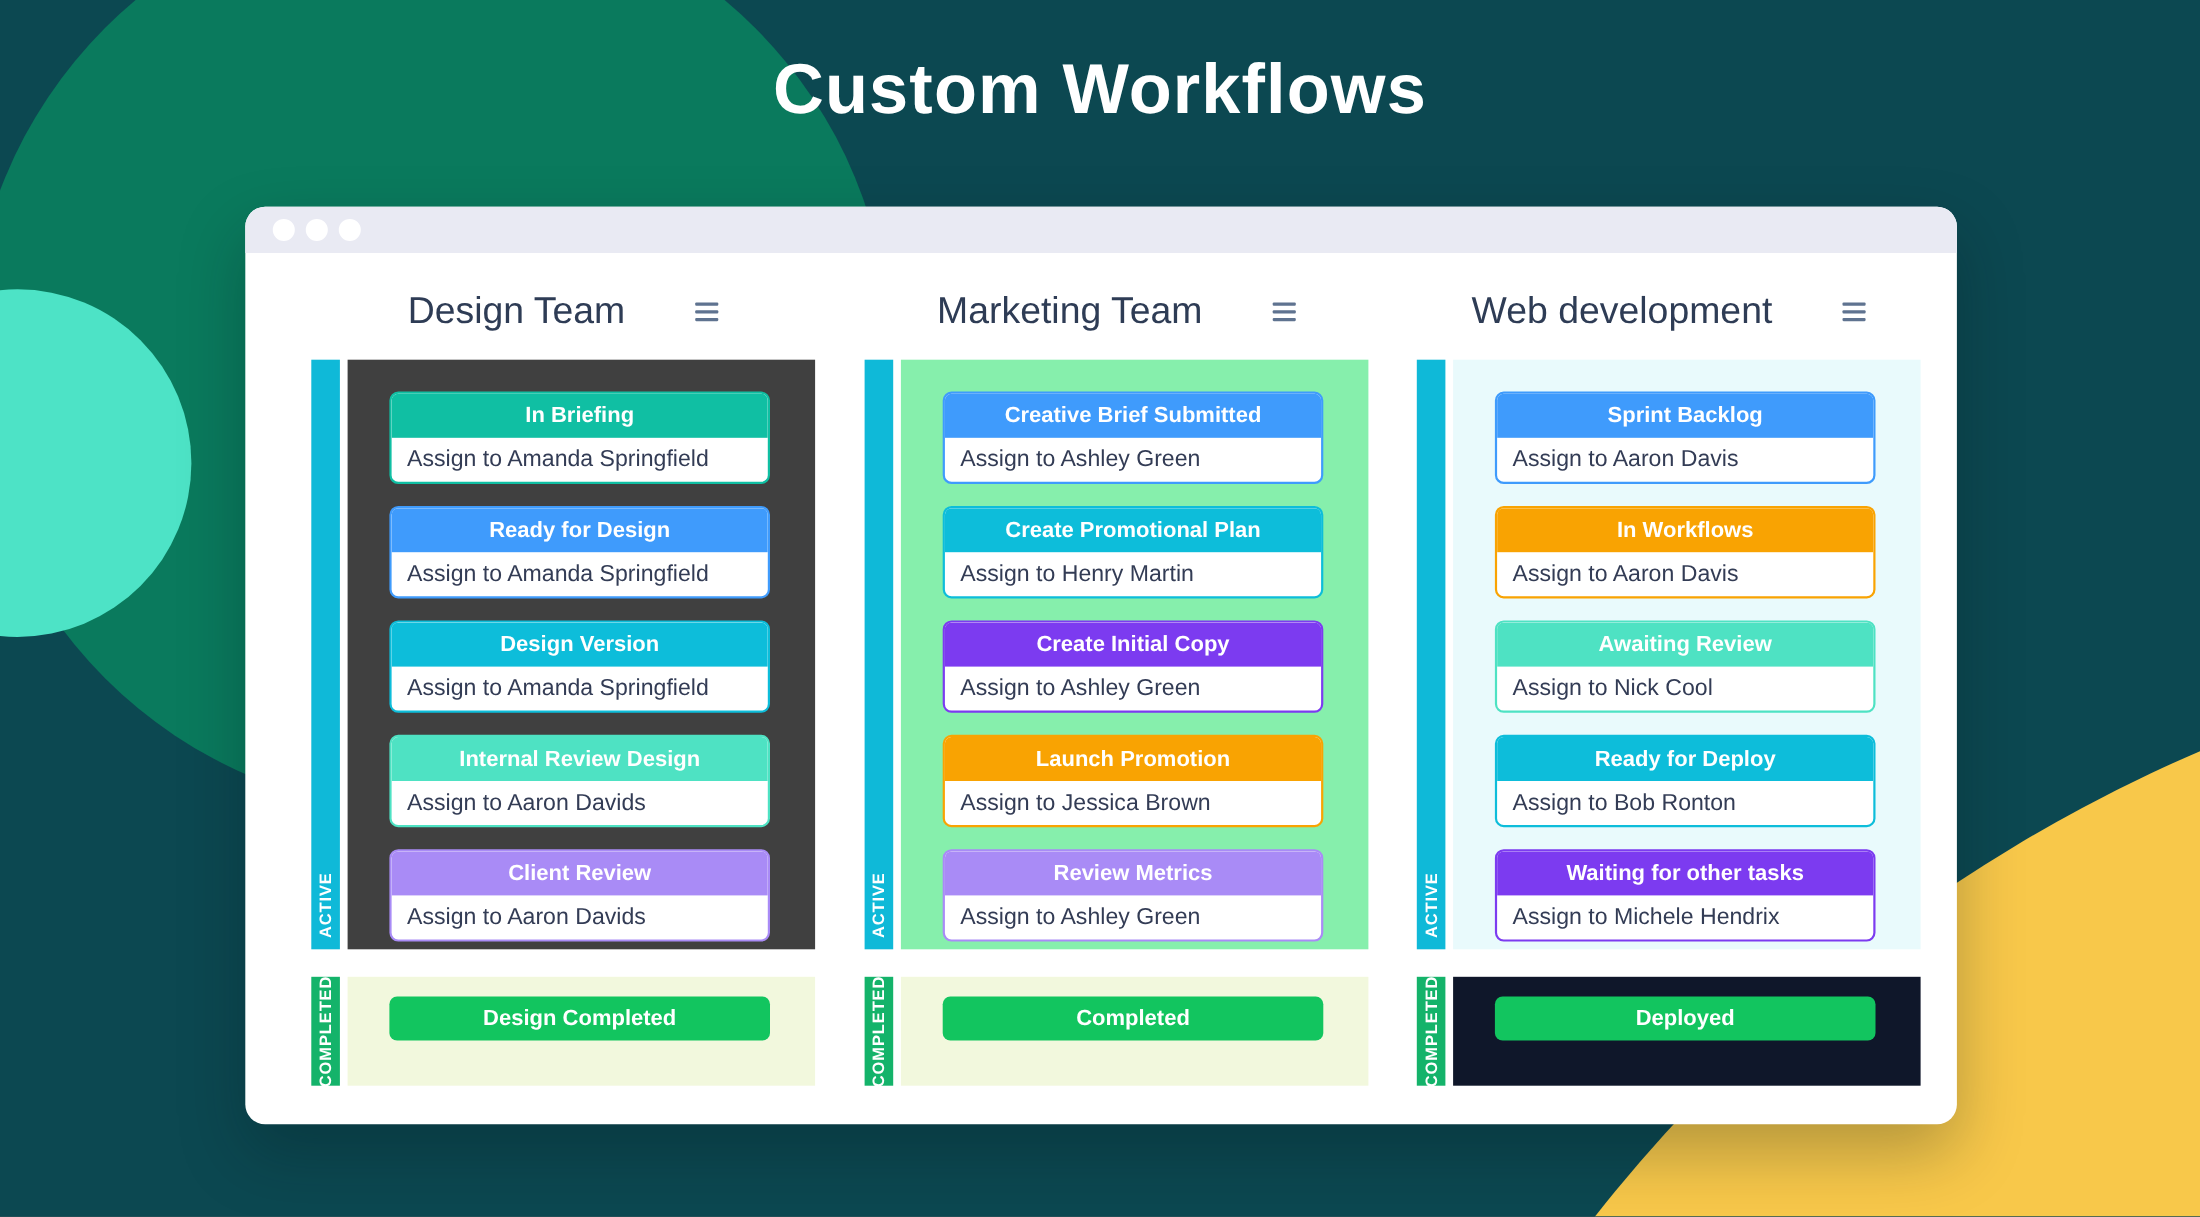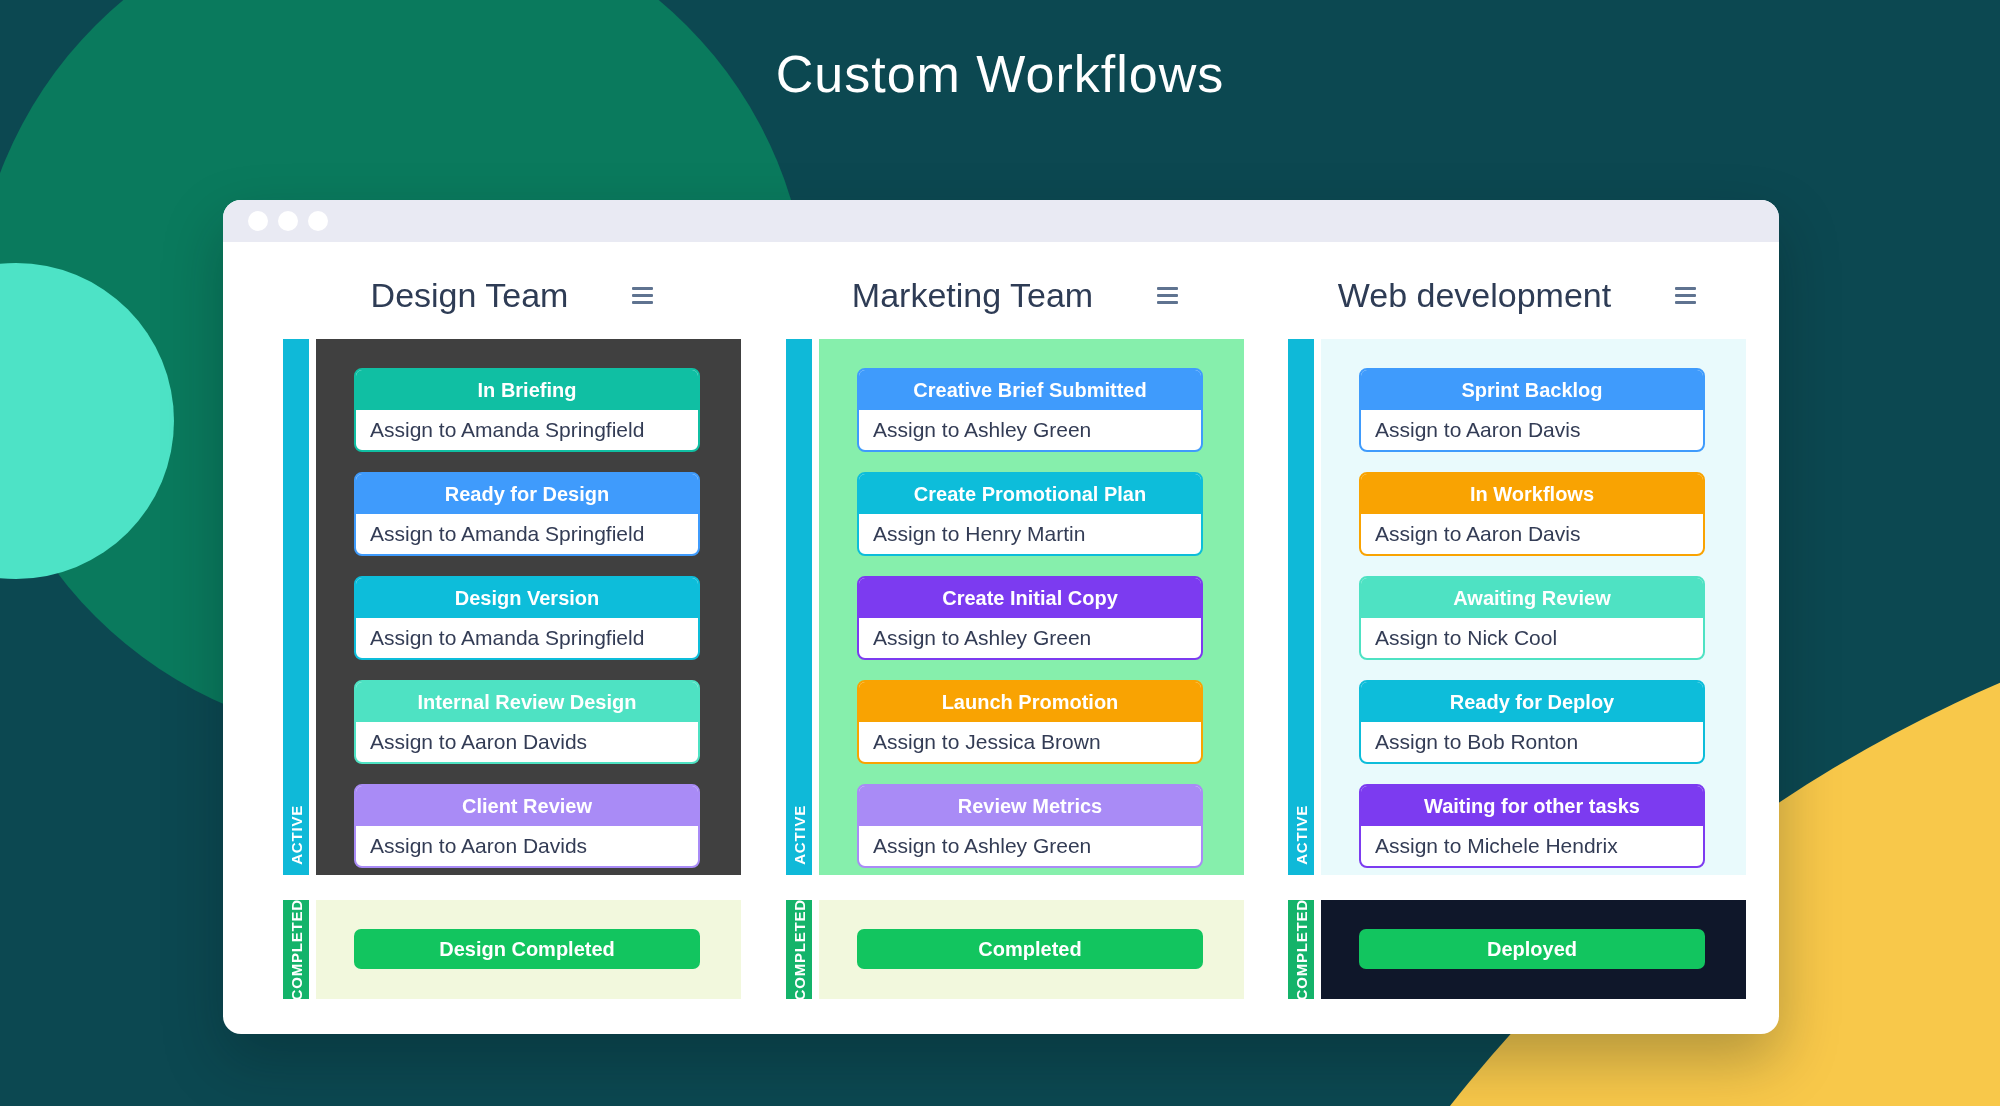--- a/index.html
+++ b/index.html
@@ -4,23 +4,23 @@
 <style>
   html,body{margin:0;padding:0;background:#06323a;}
   .stage{position:relative;width:2000px;height:1106px;overflow:hidden;
          background:#0C4851;font-family:"Liberation Sans",sans-serif;}
   .blob{position:absolute;border-radius:50%;}
   .blob-green{left:-27px;top:-97px;width:836px;height:836px;background:#0A7A5D;}
   .blob-mint{left:-142px;top:263px;width:316px;height:316px;background:#4DE3C6;}
   .blob-yellow{left:1149px;top:568px;width:2816px;height:2816px;background:#F8C84A;}
 
   .page-title{position:absolute;left:0;top:44px;width:100%;text-align:center;
-              color:#FFFFFF;font-size:52px;font-weight:400;letter-spacing:1px;}
-
-  .window{position:absolute;left:223px;top:200px;width:1556px;height:834px;
+              color:#FFFFFF;font-size:64px;font-weight:700;letter-spacing:1px;}
+
+  .window{position:absolute;left:223px;top:188px;width:1556px;height:834px;
           background:#FFFFFF;border-radius:18px;box-shadow:0 26px 60px rgba(0,20,25,.28);}
   .titlebar{position:absolute;left:0;top:0;width:100%;height:42px;background:#E9EAF3;
             border-radius:18px 18px 0 0;}
   .dot{position:absolute;top:11px;width:20px;height:20px;border-radius:50%;background:#FFFFFF;}
   .dot1{left:25px;} .dot2{left:55px;} .dot3{left:85px;}
 
   .col-head{position:absolute;height:50px;display:flex;align-items:center;
             justify-content:center;gap:64px;top:70px;width:458px;}
   .col-head .hname{color:#2E3C55;font-size:34px;font-weight:400;white-space:nowrap;}
   .burger{width:21px;height:17px;display:flex;flex-direction:column;justify-content:space-between;cursor:pointer;}
@@ -32,21 +32,21 @@
   .sec-active{top:139px;height:536px;}
   .sec-completed{top:700px;height:99px;}
   .vbar{width:26px;flex:0 0 26px;display:flex;align-items:center;justify-content:center;
         color:#FFFFFF;font-size:15px;font-weight:700;letter-spacing:0.8px;}
   .vbar .vtxt{writing-mode:vertical-rl;transform:rotate(180deg);white-space:nowrap;}
   .vbar-active{background:#0FB9D8;align-items:flex-end;}
   .vbar-active .vtxt{padding-bottom:0;margin-bottom:10px;}
   .vbar-completed{background:#14B36A;}
   .panel{flex:1;}
   .panel-active{background:#E9FAFC;padding-top:29px;}
-  .panel-completed{background:#F2F8DD;padding-top:29px;}
+  .panel-completed{background:#F2F8DD;padding-top:18px;}
 
   .card{margin:0 41px 20px 38px;border:2px solid var(--c,#999);border-radius:8px;
         background:#FFFFFF;overflow:hidden;}
   .card-h{height:40px;line-height:40px;background:var(--c,#999);color:#FFFFFF;
           text-align:center;font-size:20px;font-weight:700;}
   .card-b{height:40px;line-height:40px;padding-left:14px;color:#333C55;font-size:21px;}
 
   .done-btn{margin:0 41px 0 38px;height:40px;line-height:40px;border-radius:7px;
             background:var(--c,#12C55F);color:#FFFFFF;text-align:center;
             font-size:20px;font-weight:700;cursor:pointer;}

